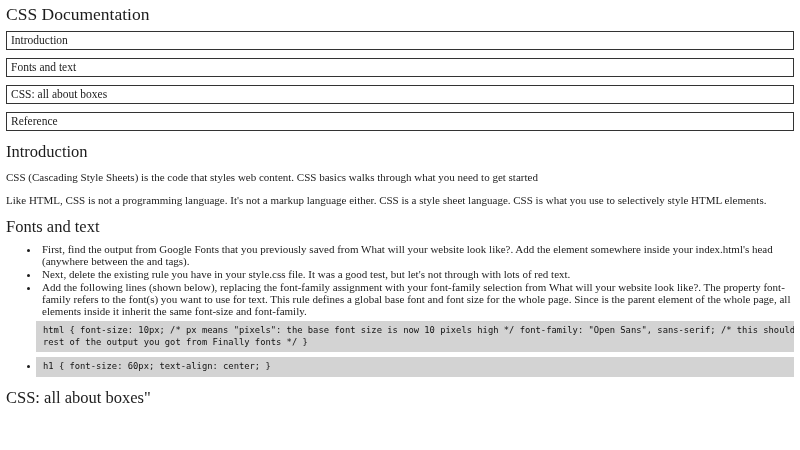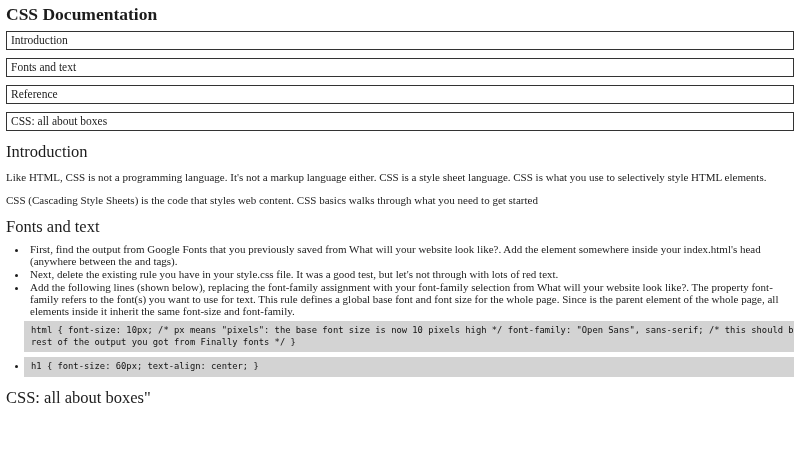--- a/index.html
+++ b/index.html
@@ -10,21 +10,21 @@
     margin: 0;
     overflow: hidden;
     font-family: "Liberation Serif", serif;
     color: #1c1c1c;
   }
   .page { padding: 4px 6px 0 6px; }
 
   .page-title {
     font-size: 17.5px;
     line-height: 20px;
-    font-weight: bold;
+    font-weight: normal;
     margin: 0 0 7px 0;
   }
 
   .navbox {
     border: 1px solid #333333;
     padding: 1px 4px 2px 4px;
     margin-bottom: 8px;
     font-size: 11.5px;
     line-height: 14px;
     cursor: pointer;
@@ -42,21 +42,21 @@
     line-height: 12.5px;
     margin: 10px 0;
   }
 
   ul.steps {
     margin: 6px 0 10px 0;
     padding-left: 22px;
     font-size: 11px;
     line-height: 12px;
   }
-  ul.steps li { padding-left: 2px; margin: 0 0 1px 0; }
+  ul.steps li { padding-left: 2px; margin: 0 0 1px 12px; }
 
   pre.code-block {
     background: #d3d3d3;
     margin: 4px 0 5px -6px;
     padding: 4px 7px;
     font-family: "DejaVu Sans Mono", monospace;
     font-size: 8.8px;
     line-height: 11.5px;
     color: #111111;
     white-space: pre;
@@ -67,29 +67,29 @@
 <body>
 
 <div class="page">
 
   <h1 class="page-title">CSS Documentation</h1>
 
   <div class="navbox">Introduction</div>
 
   <div class="navbox">Fonts and text</div>
 
+  <div class="navbox">CSS: all about boxes</div>
+
   <div class="navbox">Reference</div>
-
-  <div class="navbox">CSS: all about boxes</div>
 
   <h2 class="section-heading">Introduction</h2>
 
+  <p class="body-text">CSS (Cascading Style Sheets) is the code that styles web content. CSS basics walks through what you need to get started</p>
+
   <p class="body-text">Like HTML, CSS is not a programming language. It's not a markup language either. CSS is a style sheet language. CSS is what you use to selectively style HTML elements.</p>
-
-  <p class="body-text">CSS (Cascading Style Sheets) is the code that styles web content. CSS basics walks through what you need to get started</p>
 
   <h2 class="section-heading">Fonts and text</h2>
 
 
   <ul class="steps">
     <li>
       <span>First, find the output from Google Fonts that you previously saved from What will your website look like?. Add the element somewhere inside your index.html's head (anywhere between the and tags).</span>
     </li>
     <li>
       <span>Next, delete the existing rule you have in your style.css file. It was a good test, but let's not through with lots of red text.</span>

